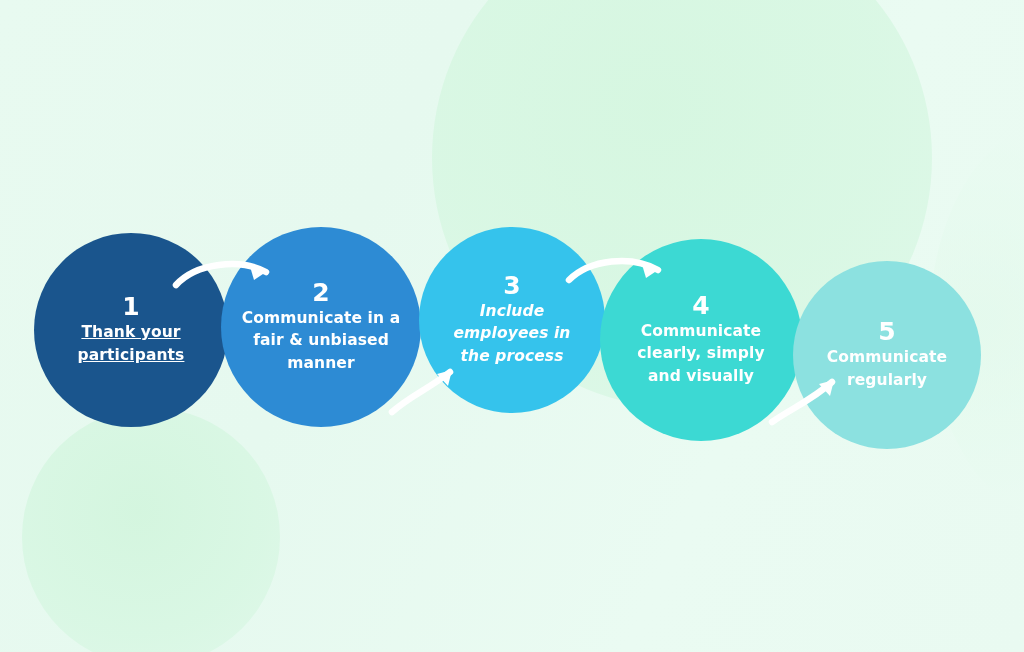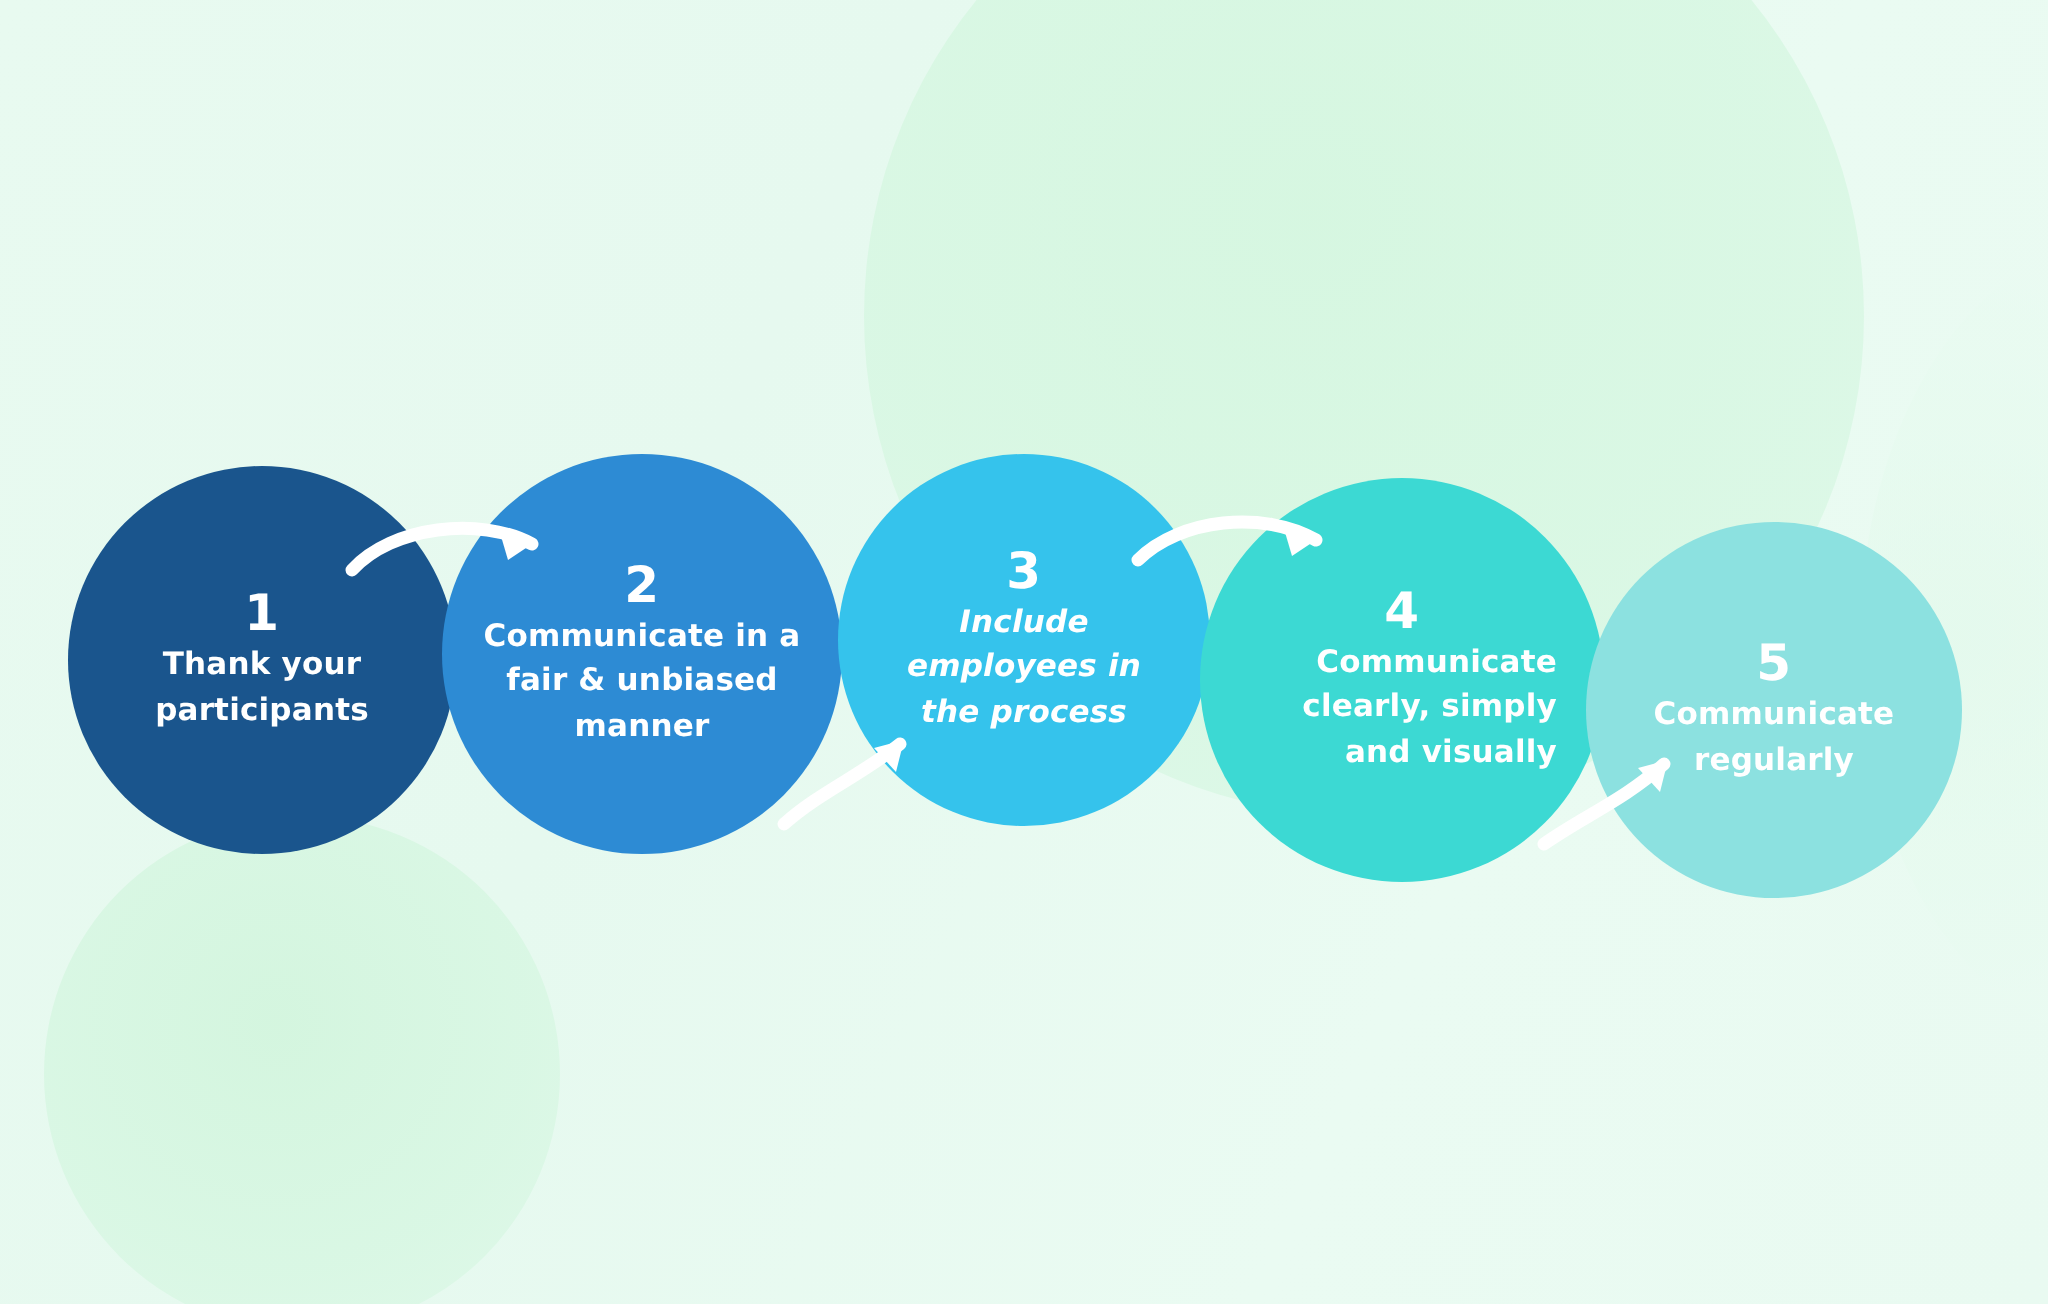--- a/index.html
+++ b/index.html
@@ -75,24 +75,24 @@
     padding: 0 6px;
   }
 
   
   #circle-1 { left: 34px;  top: 233px; width: 194px; height: 194px; }
   #circle-2 { left: 221px; top: 227px; width: 200px; height: 200px; }
   #circle-3 { left: 419px; top: 227px; width: 186px; height: 186px; }
   #circle-4 { left: 600px; top: 239px; width: 202px; height: 202px; }
   #circle-5 { left: 793px; top: 261px; width: 188px; height: 188px; }
 
-  #circle-1 .step-label { max-width: 150px; }
+  #circle-1 .step-label { max-width: 150px; text-decoration: underline; }
   #circle-2 .step-label { max-width: 170px; }
   #circle-3 .step-label { max-width: 150px; font-style: italic; }
-  #circle-4 .step-label { max-width: 155px; text-align: right; }
+  #circle-4 .step-label { max-width: 155px; }
   #circle-5 .step-label { max-width: 160px; }
 
   .arrows {
     position: absolute;
     inset: 0;
     pointer-events: none;
   }
 </style>
 </head>
 <body>

